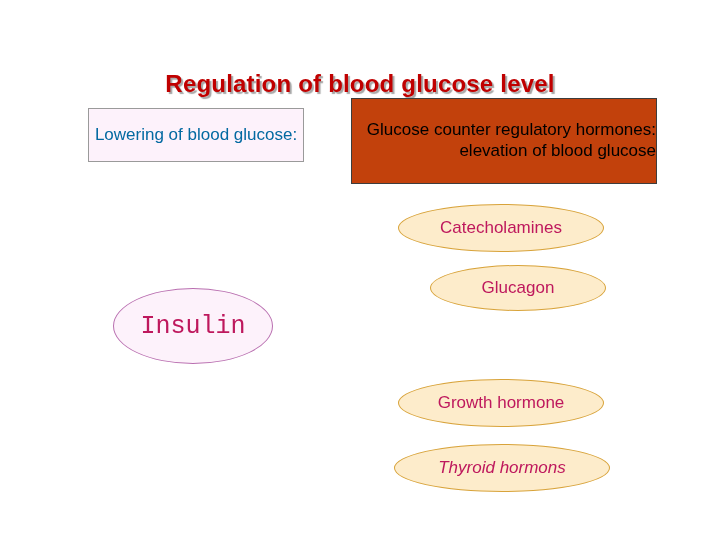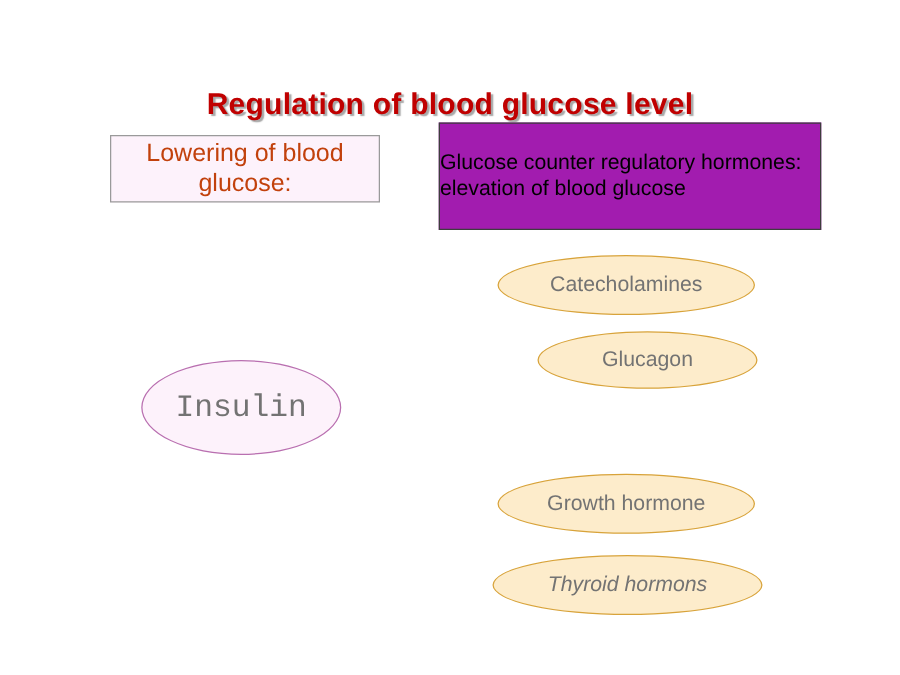--- a/index.html
+++ b/index.html
@@ -40,55 +40,55 @@
     left: 88px;
     top: 108px;
     width: 216px;
     height: 54px;
     background: #fdf2fb;
     border: 1px solid #9a9a9a;
     display: flex;
     align-items: center;
     justify-content: center;
     text-align: center;
-    font-size: 20px;
-    color: #c2410c;
+    font-size: 17px;
+    color: #0369a1;
     line-height: 1.2;
     box-sizing: border-box;
   }
 
   
   .box-right {
     position: absolute;
     left: 351px;
     top: 98px;
     width: 306px;
     height: 86px;
-    background: #a21caf;
+    background: #c2410c;
     border: 1px solid #3d3d3d;
     display: flex;
     align-items: center;
     justify-content: center;
-    text-align: left;
+    text-align: right;
     font-size: 17px;
     color: #000000;
     line-height: 1.22;
     box-sizing: border-box;
   }
 
   
   .ellipse {
     position: absolute;
     display: flex;
     align-items: center;
     justify-content: center;
     text-align: center;
     border-radius: 50%;
     box-sizing: border-box;
-    color: #737373;
+    color: #be185d;
   }
   .ellipse-insulin {
     left: 113px;
     top: 288px;
     width: 160px;
     height: 76px;
     background: #fdf2fb;
     border: 1px solid #b96fb0;
     font-size: 25px;
     font-family: Liberation Mono, monospace;

